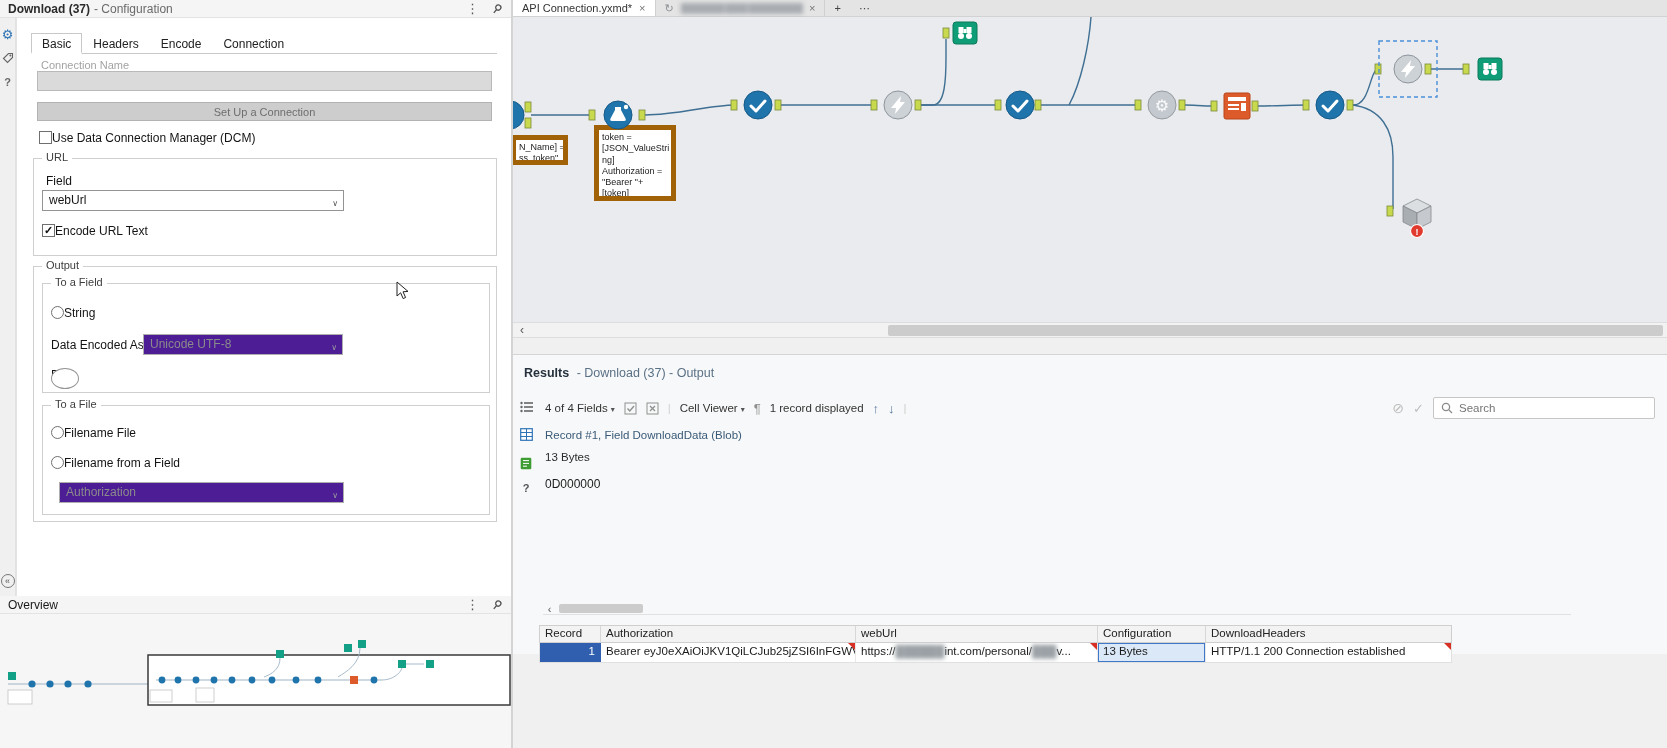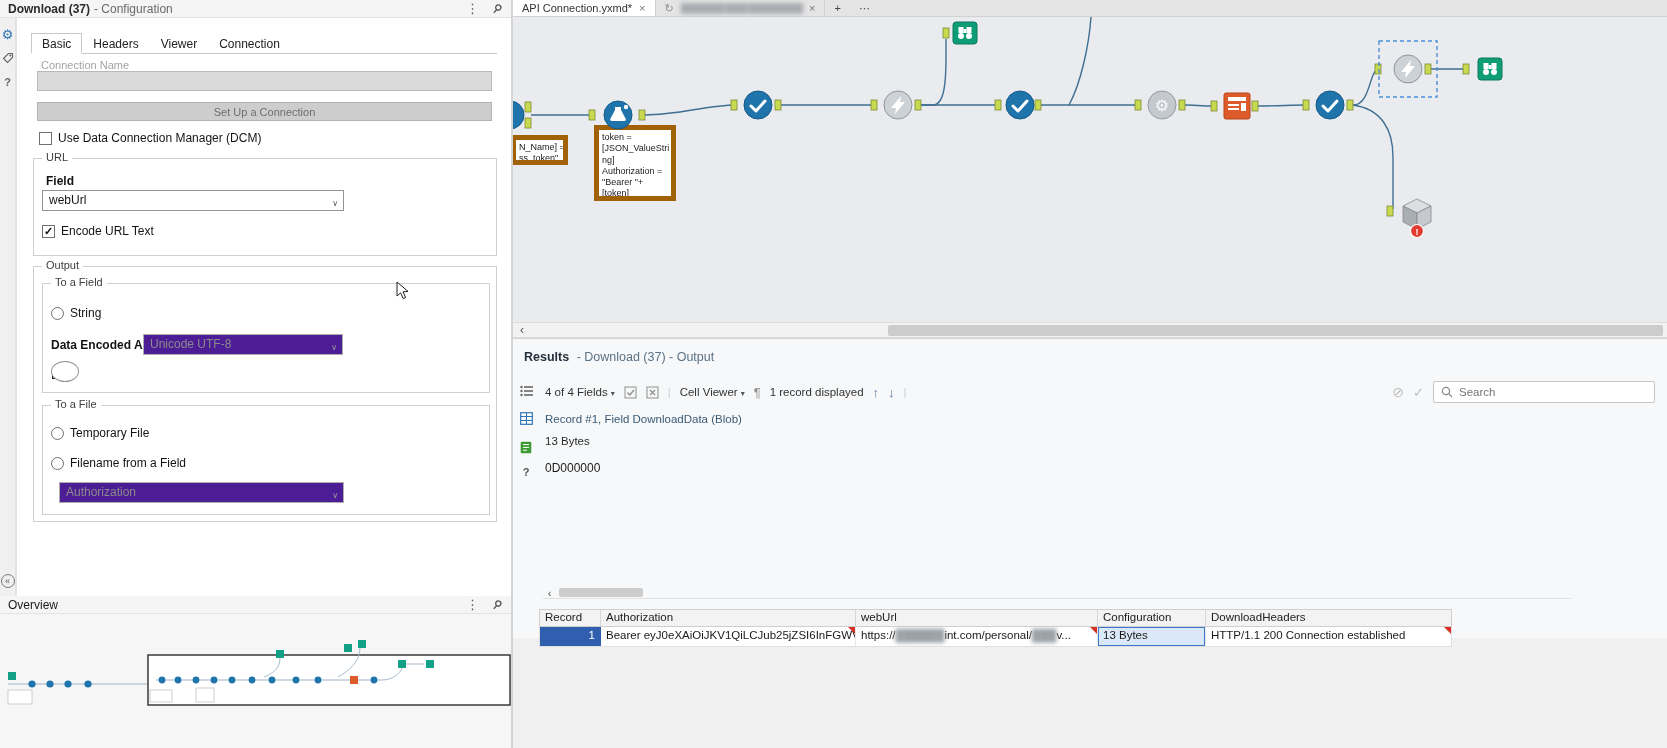--- a/index.html
+++ b/index.html
@@ -21,28 +21,28 @@
   .strip-ic{width:16px;height:16px;display:flex;align-items:center;justify-content:center;margin-top:8px;color:#666}
 
   
   .cfg-body{position:absolute;left:16px;top:18px;width:495px;height:578px;background:#fff;border-left:1px solid #e4e4e4}
   .tabs{position:absolute;left:14px;top:14px;right:14px;height:22px;display:flex;border-bottom:1px solid #c8c8c8}
   .tab{padding:3px 10px 4px;font-size:12px;color:#222;border:1px solid transparent;border-bottom:none;position:relative;top:1px;white-space:nowrap}
   .tab.active{background:#fff;border-color:#c8c8c8;border-bottom:2px solid #fff}
   .dimlbl{font-size:11px;color:#a3a3a3}
   .tin{position:absolute;background:#dadada;border:1px solid #b9b9b9;height:20px}
   .btn-flat{position:absolute;background:#cdcdcd;border:1px solid #b3b3b3;color:#6e6e6e;font-size:11px;display:flex;align-items:center;justify-content:center;height:19px}
-  .cb-row{position:absolute;display:flex;align-items:flex-end;gap:6px;white-space:nowrap}
+  .cb-row{position:absolute;display:flex;align-items:flex-start;white-space:nowrap}
   .cb{width:13px;height:13px;border:1px solid #6f6f6f;background:#fff;display:flex;align-items:center;justify-content:center;font-size:11px;font-weight:bold;color:#101010;line-height:1;flex:none}
   .radio{width:13px;height:13px;border:1px solid #6f6f6f;border-radius:50%;background:#fff;display:flex;align-items:center;justify-content:center;flex:none}
   .radio.sel::after{content:"";width:5px;height:5px;border-radius:50%;background:#141414}
   .group{position:absolute;border:1px solid #cfcfcf}
   .legend{position:absolute;top:-8px;left:8px;background:#fff;padding:0 4px;font-size:11px;color:#3d3d3d;white-space:nowrap}
   .lbl{font-size:12px;color:#141414;white-space:nowrap}
-  .lbl.bold{font-weight:bold}
+  .lbl.bold{font-weight:normal}
   .sel{position:absolute;height:21px;background:#fff;border:1px solid #949494;font-size:12px;line-height:19px;padding:0 20px 0 6px;color:#141414;white-space:nowrap;overflow:hidden}
   .sel .sel-caret{position:absolute;right:5px;top:3px;font-size:8px;color:#555}
   .sel.disabled{background:#4c1d95;color:#8b8b8b;border-color:#aeaeae}
   .sel.disabled .sel-caret{color:#9b9b9b}
 
   
   .doctabs{position:absolute;left:513px;top:0;width:1154px;height:17px;background:#e4e4e4;display:flex;align-items:stretch;font-size:11px;border-bottom:1px solid #d2d2d2}
   .dtab{display:flex;align-items:center;gap:7px;padding:0 9px;border-right:1px solid #d0d0d0;color:#333;white-space:nowrap}
   .dtab.active{background:#fff}
   .dtab .x{color:#777;font-size:11px;line-height:1}
@@ -51,21 +51,21 @@
   .canvas{position:absolute;left:513px;top:17px;width:1154px;height:305px;background:#e9ebee;overflow:hidden}
   .ann{position:absolute;background:#fff;border:5px solid #a16207;font-size:9px;line-height:1.25;padding:2px 3px;color:#222;overflow:hidden}
   .ann span{display:block;white-space:nowrap}
 
   
   .hscroll{position:absolute;left:513px;top:322px;width:1154px;height:16px;background:#f2f2f2;border-top:1px solid #ddd;border-bottom:1px solid #ddd}
   .hs-btn{position:absolute;left:2px;top:0;width:14px;height:14px;color:#555;font-size:12px;display:flex;align-items:center;justify-content:center}
   .hs-thumb{position:absolute;top:2px;height:11px;background:#cccccc;border-radius:2px}
 
   
-  .results{position:absolute;left:513px;top:338px;width:1154px;height:300px;background:#f7f8f9}
+  .results{position:absolute;left:513px;top:354px;width:1154px;height:300px;background:#f7f8f9}
   .res-title{position:absolute;left:11px;top:11px;font-size:12.5px;white-space:nowrap}
   .res-title b{color:#25313d}
   .res-title .ph-suffix{color:#5b7185}
   .res-strip{position:absolute;left:0;top:36px;width:26px;bottom:0;display:flex;flex-direction:column;align-items:center}
   .rtoolbar{position:absolute;left:32px;top:40px;right:12px;height:26px;display:flex;align-items:center;gap:9px;font-size:11.5px;color:#333;white-space:nowrap}
   .tb-ic{color:#8f8f8f;font-size:12px;line-height:1;display:flex;align-items:center;justify-content:center}
   .tb-sep{color:#cfcfcf}
   .caret-sm{font-size:8px;color:#555;margin-left:3px}
   .arrow-ic{color:#54749a;font-size:13px}
   .searchbox{width:222px;height:22px;background:#fff;border:1px solid #c6c6c6;border-radius:2px;display:flex;align-items:center;padding:0 7px;gap:6px}
@@ -114,21 +114,21 @@
         </svg>
     </span>
     <span class="strip-ic" style="font-size:11px;font-weight:bold">?</span>
     <span class="strip-ic" style="margin-top:auto;margin-bottom:8px;width:14px;height:14px;border:1px solid #777;border-radius:50%;font-size:9px;color:#555">«</span>
   </div>
 
   <div class="cfg-body">
     <div class="tabs">
       <div class="tab active">Basic</div>
       <div class="tab">Headers</div>
-      <div class="tab">Viewer</div>
+      <div class="tab">Encode</div>
       <div class="tab">Connection</div>
     </div>
 
     <span class="abs dimlbl" style="left:24px;top:41px">Connection Name</span>
     <div class="tin" style="left:20px;top:53px;width:455px"></div>
     <div class="btn-flat" style="left:20px;top:84px;width:455px">Set Up a Connection</div>
 
     <div class="cb-row" style="left:22px;top:113px">
       <span class="cb"></span>
       <span class="lbl">Use Data Connection Manager (DCM)</span>
@@ -164,21 +164,21 @@
         <div class="cb-row" style="left:8px;top:84px">
           <span class="radio sel"></span>
           <span class="lbl">Blob</span>
         </div>
       </div>
 
       <div class="group" style="left:8px;top:138px;width:448px;height:110px;position:absolute">
         <span class="legend">To a File</span>
         <div class="cb-row" style="left:8px;top:20px">
           <span class="radio"></span>
-          <span class="lbl">Temporary File</span>
+          <span class="lbl">Filename File</span>
         </div>
         <div class="cb-row" style="left:8px;top:50px">
           <span class="radio"></span>
           <span class="lbl">Filename from a Field</span>
         </div>
         <div class="sel disabled" style="left:16px;top:76px;width:285px">
           <span>Authorization</span>
           <span class="sel-caret">∨</span>
         </div>
       </div>

